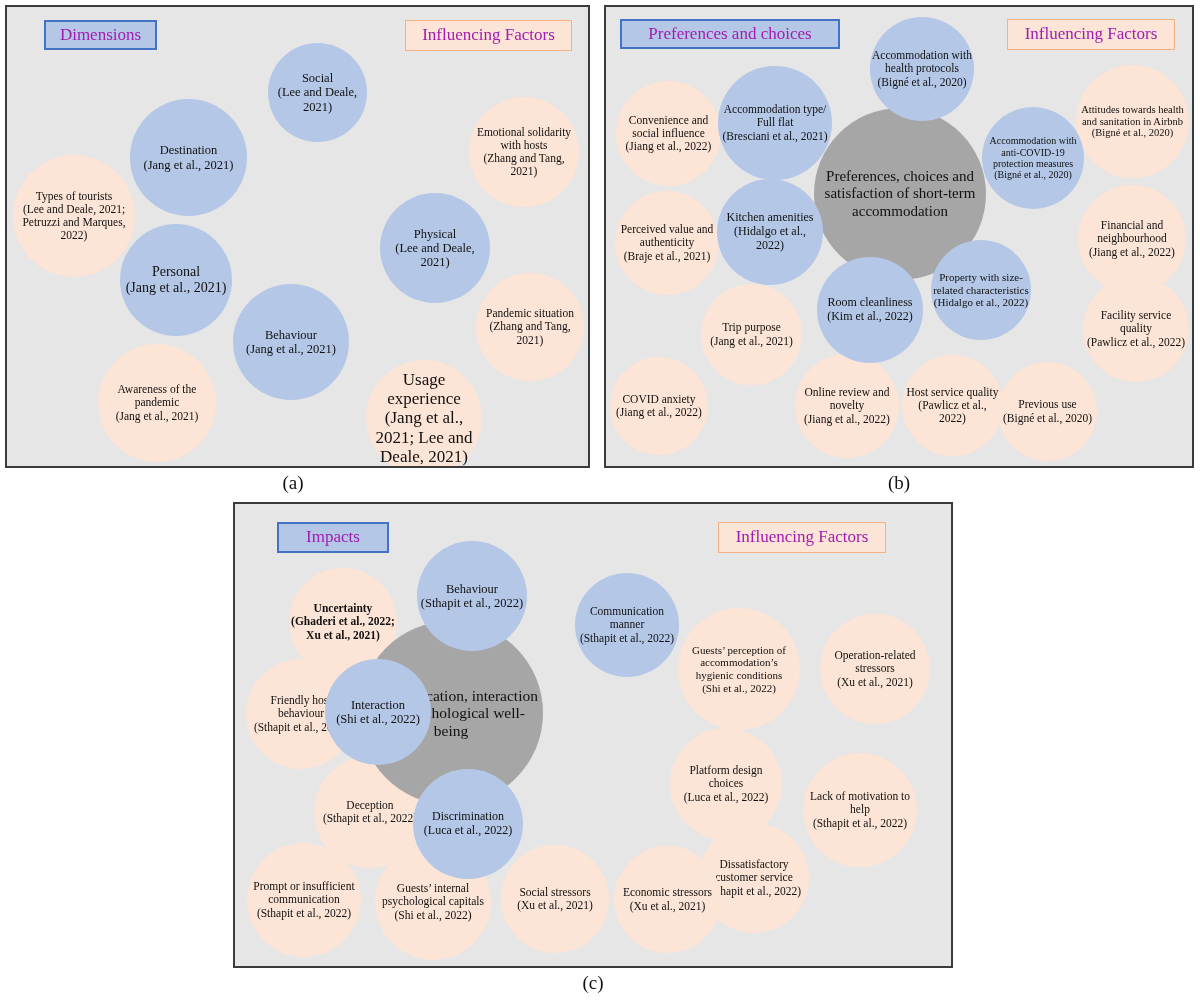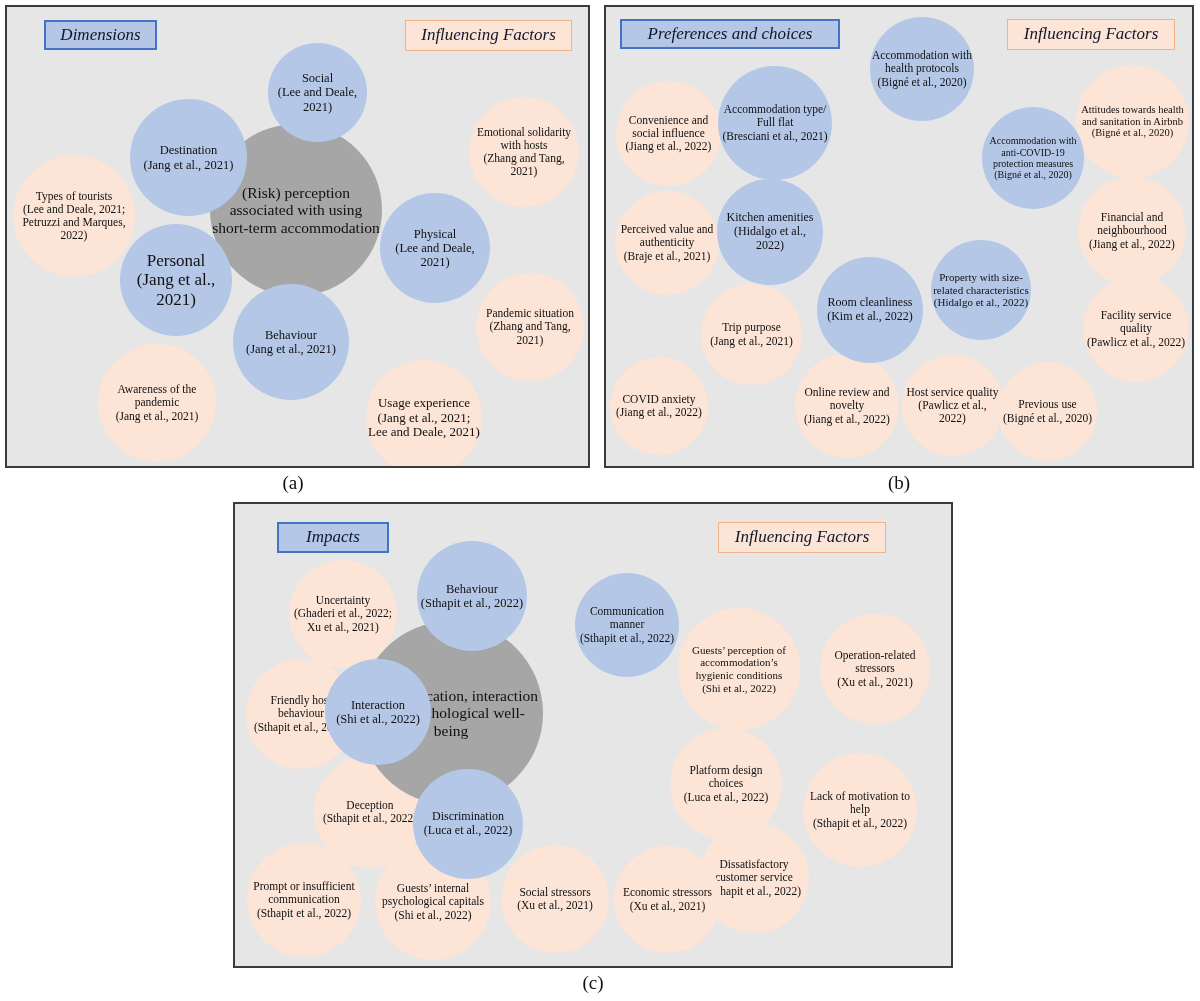--- a/index.html
+++ b/index.html
@@ -35,22 +35,21 @@
 
   .legend-box {
     position: absolute;
     box-sizing: border-box;
     display: flex;
     align-items: center;
     justify-content: center;
     font-size: 17px;
     line-height: 1.1;
     white-space: nowrap;
-    color: #0f172a;
-    font-style: italic;
+    color: #a21caf;
   }
   .legend-blue {
     background: #b4c7e7;
     border: 2px solid #4472c4;
   }
   .legend-peach {
     background: #fce4d6;
     border: 1.5px solid #f4b183;
   }
 
@@ -81,37 +80,34 @@
 <div class="panel" style="left:5px; top:5px; width:585px; height:463px;">
 
   <div class="legend-box legend-blue" style="left:37px; top:13px; width:113px; height:30px;">
     <span>Dimensions</span>
   </div>
 
   <div class="legend-box legend-peach" style="left:398px; top:13px; width:167px; height:31px;">
     <span>Influencing Factors</span>
   </div>
 
-  <div class="bubble b-gray" style="left:203px; top:117px; width:172px; height:172px; font-size:15.5px;">
-    <span>(Risk) perception associated with using short-term accommodation</span>
-  </div>
 
   <div class="bubble b-blue z-mid" style="left:261px; top:36px; width:99px; height:99px; font-size:12.5px;">
     <span>Social<br>(Lee and Deale, 2021)</span>
   </div>
 
   <div class="bubble b-blue z-mid" style="left:123px; top:92px; width:117px; height:117px; font-size:12.5px;">
     <span>Destination<br>(Jang et al., 2021)</span>
   </div>
 
   <div class="bubble b-blue z-mid" style="left:373px; top:186px; width:110px; height:110px; font-size:12.5px;">
     <span>Physical<br>(Lee and Deale, 2021)</span>
   </div>
 
-  <div class="bubble b-blue z-mid" style="left:113px; top:217px; width:112px; height:112px; font-size:17px;">
+  <div class="bubble b-blue z-mid" style="left:113px; top:217px; width:112px; height:112px; font-size:14px;">
     <span>Personal<br>(Jang et al., 2021)</span>
   </div>
 
   <div class="bubble b-blue z-mid" style="left:226px; top:277px; width:116px; height:116px; font-size:12.5px;">
     <span>Behaviour<br>(Jang et al., 2021)</span>
   </div>
 
   <div class="bubble b-peach" style="left:6px; top:148px; width:122px; height:122px; font-size:11.5px;">
     <span>Types of tourists<br>(Lee and Deale, 2021; Petruzzi and Marques, 2022)</span>
   </div>
@@ -121,39 +117,42 @@
   </div>
 
   <div class="bubble b-peach" style="left:469px; top:266px; width:108px; height:108px; font-size:11.5px;">
     <span>Pandemic situation<br>(Zhang and Tang, 2021)</span>
   </div>
 
   <div class="bubble b-peach" style="left:91px; top:337px; width:118px; height:118px; font-size:11.5px;">
     <span>Awareness of the pandemic<br>(Jang et al., 2021)</span>
   </div>
 
-  <div class="bubble b-peach" style="left:359px; top:353px; width:116px; height:116px; font-size:13px;">
+  <div class="bubble b-peach" style="left:359px; top:353px; width:116px; height:116px; font-size:17px;">
     <span>Usage experience<br>(Jang et al., 2021; Lee and Deale, 2021)</span>
   </div>
 </div>
 
 <div class="caption" style="left:263px; top:472px;">
   <span>(a)</span>
 </div>
 
 <div class="panel" style="left:604px; top:5px; width:590px; height:463px;">
 
   <div class="legend-box legend-blue" style="left:14px; top:12px; width:220px; height:30px;">
     <span>Preferences and choices</span>
   </div>
 
   <div class="legend-box legend-peach" style="left:401px; top:12px; width:168px; height:31px;">
     <span>Influencing Factors</span>
   </div>
 
+  <div class="bubble b-gray" style="left:208px; top:101px; width:172px; height:172px; font-size:15px;">
+    <span>Preferences, choices and satisfaction of short-term accommodation</span>
+  </div>
 
   <div class="bubble b-blue z-mid" style="left:264px; top:10px; width:104px; height:104px; font-size:11.5px;">
     <span>Accommodation with health protocols<br>(Bigné et al., 2020)</span>
   </div>
 
   <div class="bubble b-blue z-mid" style="left:112px; top:59px; width:114px; height:114px; font-size:11.5px;justify-content:center;">
     <span>Accommodation type/ Full flat<br>(Bresciani et al., 2021)</span>
   </div>
 
   <div class="bubble b-blue z-mid" style="left:376px; top:100px; width:102px; height:102px; font-size:10px;">
@@ -177,21 +176,21 @@
   </div>
 
   <div class="bubble b-peach" style="left:470px; top:58px; width:113px; height:113px; font-size:10.5px;">
     <span>Attitudes towards health and sanitation in Airbnb<br>(Bigné et al., 2020)</span>
   </div>
 
   <div class="bubble b-peach" style="left:9px; top:184px; width:104px; height:104px; font-size:11.5px;">
     <span>Perceived value and authenticity<br>(Braje et al., 2021)</span>
   </div>
 
-  <div class="bubble b-peach" style="left:472px; top:170px; width:108px; height:108px; font-size:11.5px;">
+  <div class="bubble b-peach" style="left:472px; top:178px; width:108px; height:108px; font-size:11.5px;">
     <span>Financial and neighbourhood<br>(Jiang et al., 2022)</span>
   </div>
 
   <div class="bubble b-peach" style="left:477px; top:269px; width:106px; height:106px; font-size:11.5px;">
     <span>Facility service quality<br>(Pawlicz et al., 2022)</span>
   </div>
 
   <div class="bubble b-peach" style="left:95px; top:277px; width:101px; height:101px; font-size:11.5px;">
     <span>Trip purpose<br>(Jang et al., 2021)</span>
   </div>
@@ -241,21 +240,21 @@
 
   <div class="bubble b-blue z-mid" style="left:90px; top:155px; width:106px; height:106px; font-size:12.5px;">
     <span>Interaction<br>(Shi et al., 2022)</span>
   </div>
 
 
   <div class="bubble b-blue z-top" style="left:178px; top:265px; width:110px; height:110px; font-size:12px;">
     <span>Discrimination<br>(Luca et al., 2022)</span>
   </div>
 
-  <div class="bubble b-peach" style="left:54px; top:56px; width:108px; height:108px; font-size:11.5px;">
+  <div class="bubble b-peach" style="left:54px; top:64px; width:108px; height:108px; font-size:11.5px;font-weight:bold;">
     <span>Uncertainty<br>(Ghaderi et al., 2022; Xu et al., 2021)</span>
   </div>
 
   <div class="bubble b-peach" style="left:443px; top:104px; width:122px; height:122px; font-size:11px;">
     <span>Guests’ perception of accommodation’s hygienic conditions<br>(Shi et al., 2022)</span>
   </div>
 
   <div class="bubble b-peach" style="left:585px; top:110px; width:110px; height:110px; font-size:11.5px;">
     <span>Operation-related stressors<br>(Xu et al., 2021)</span>
   </div>

